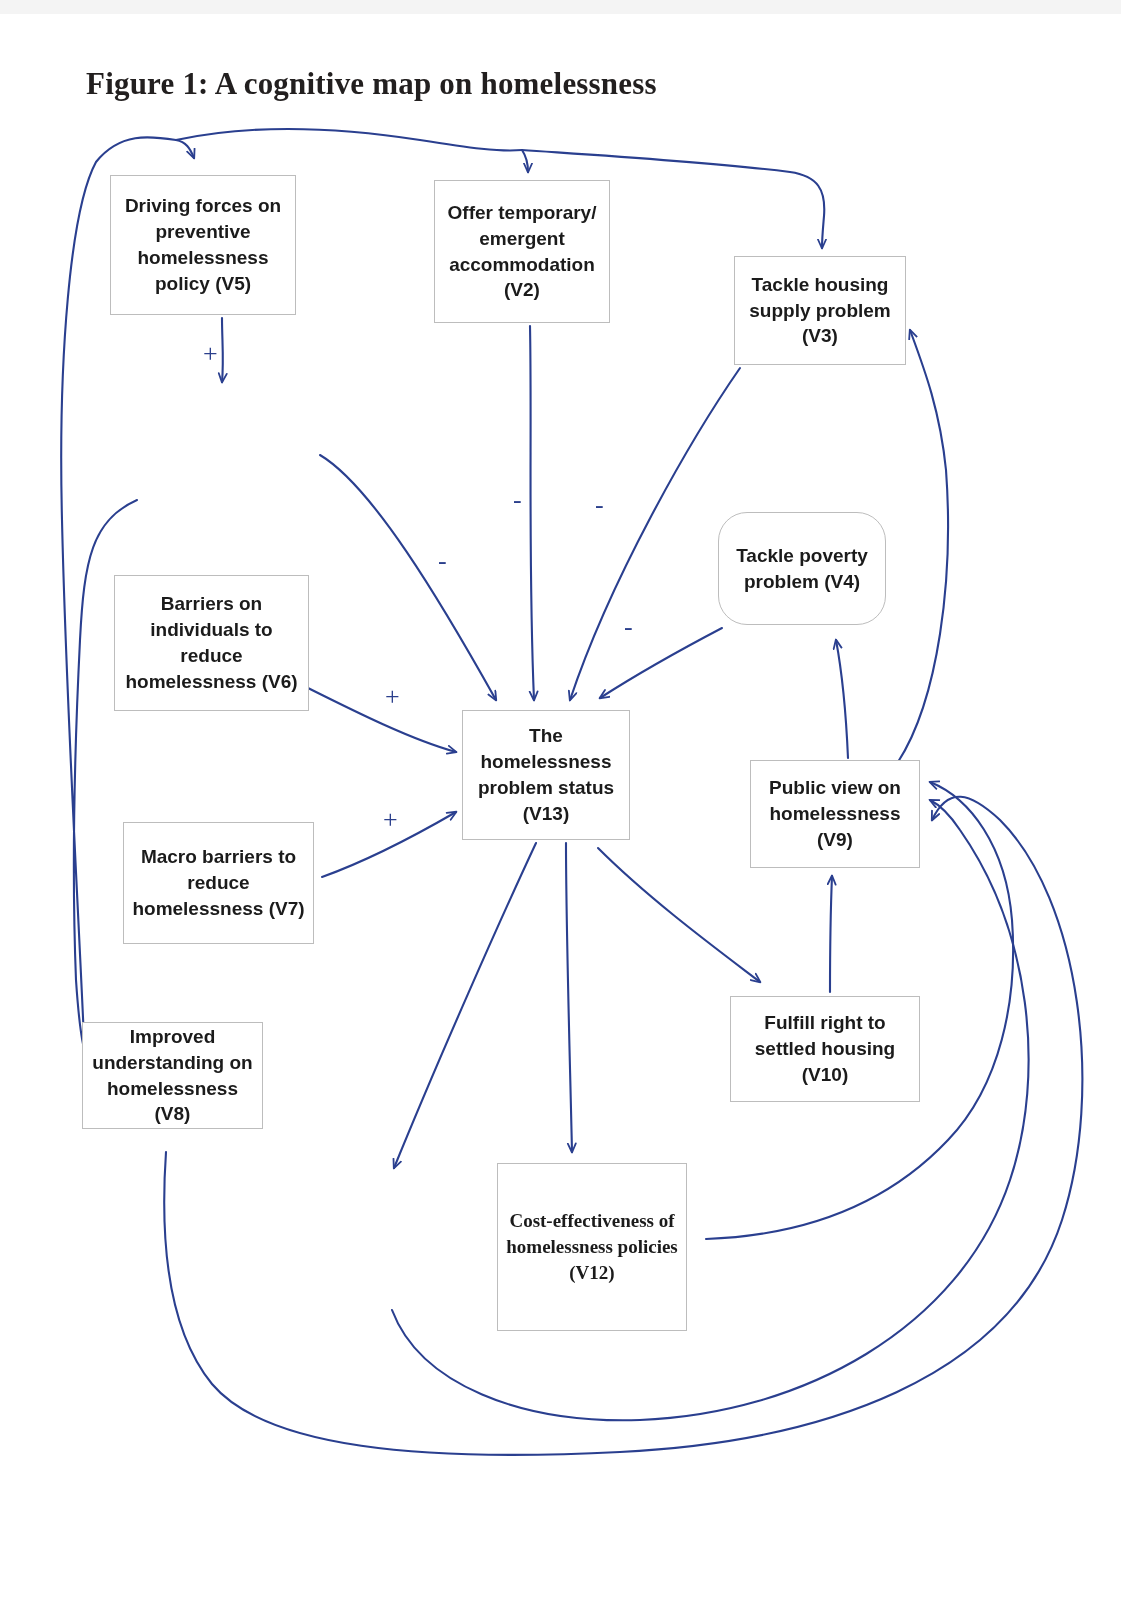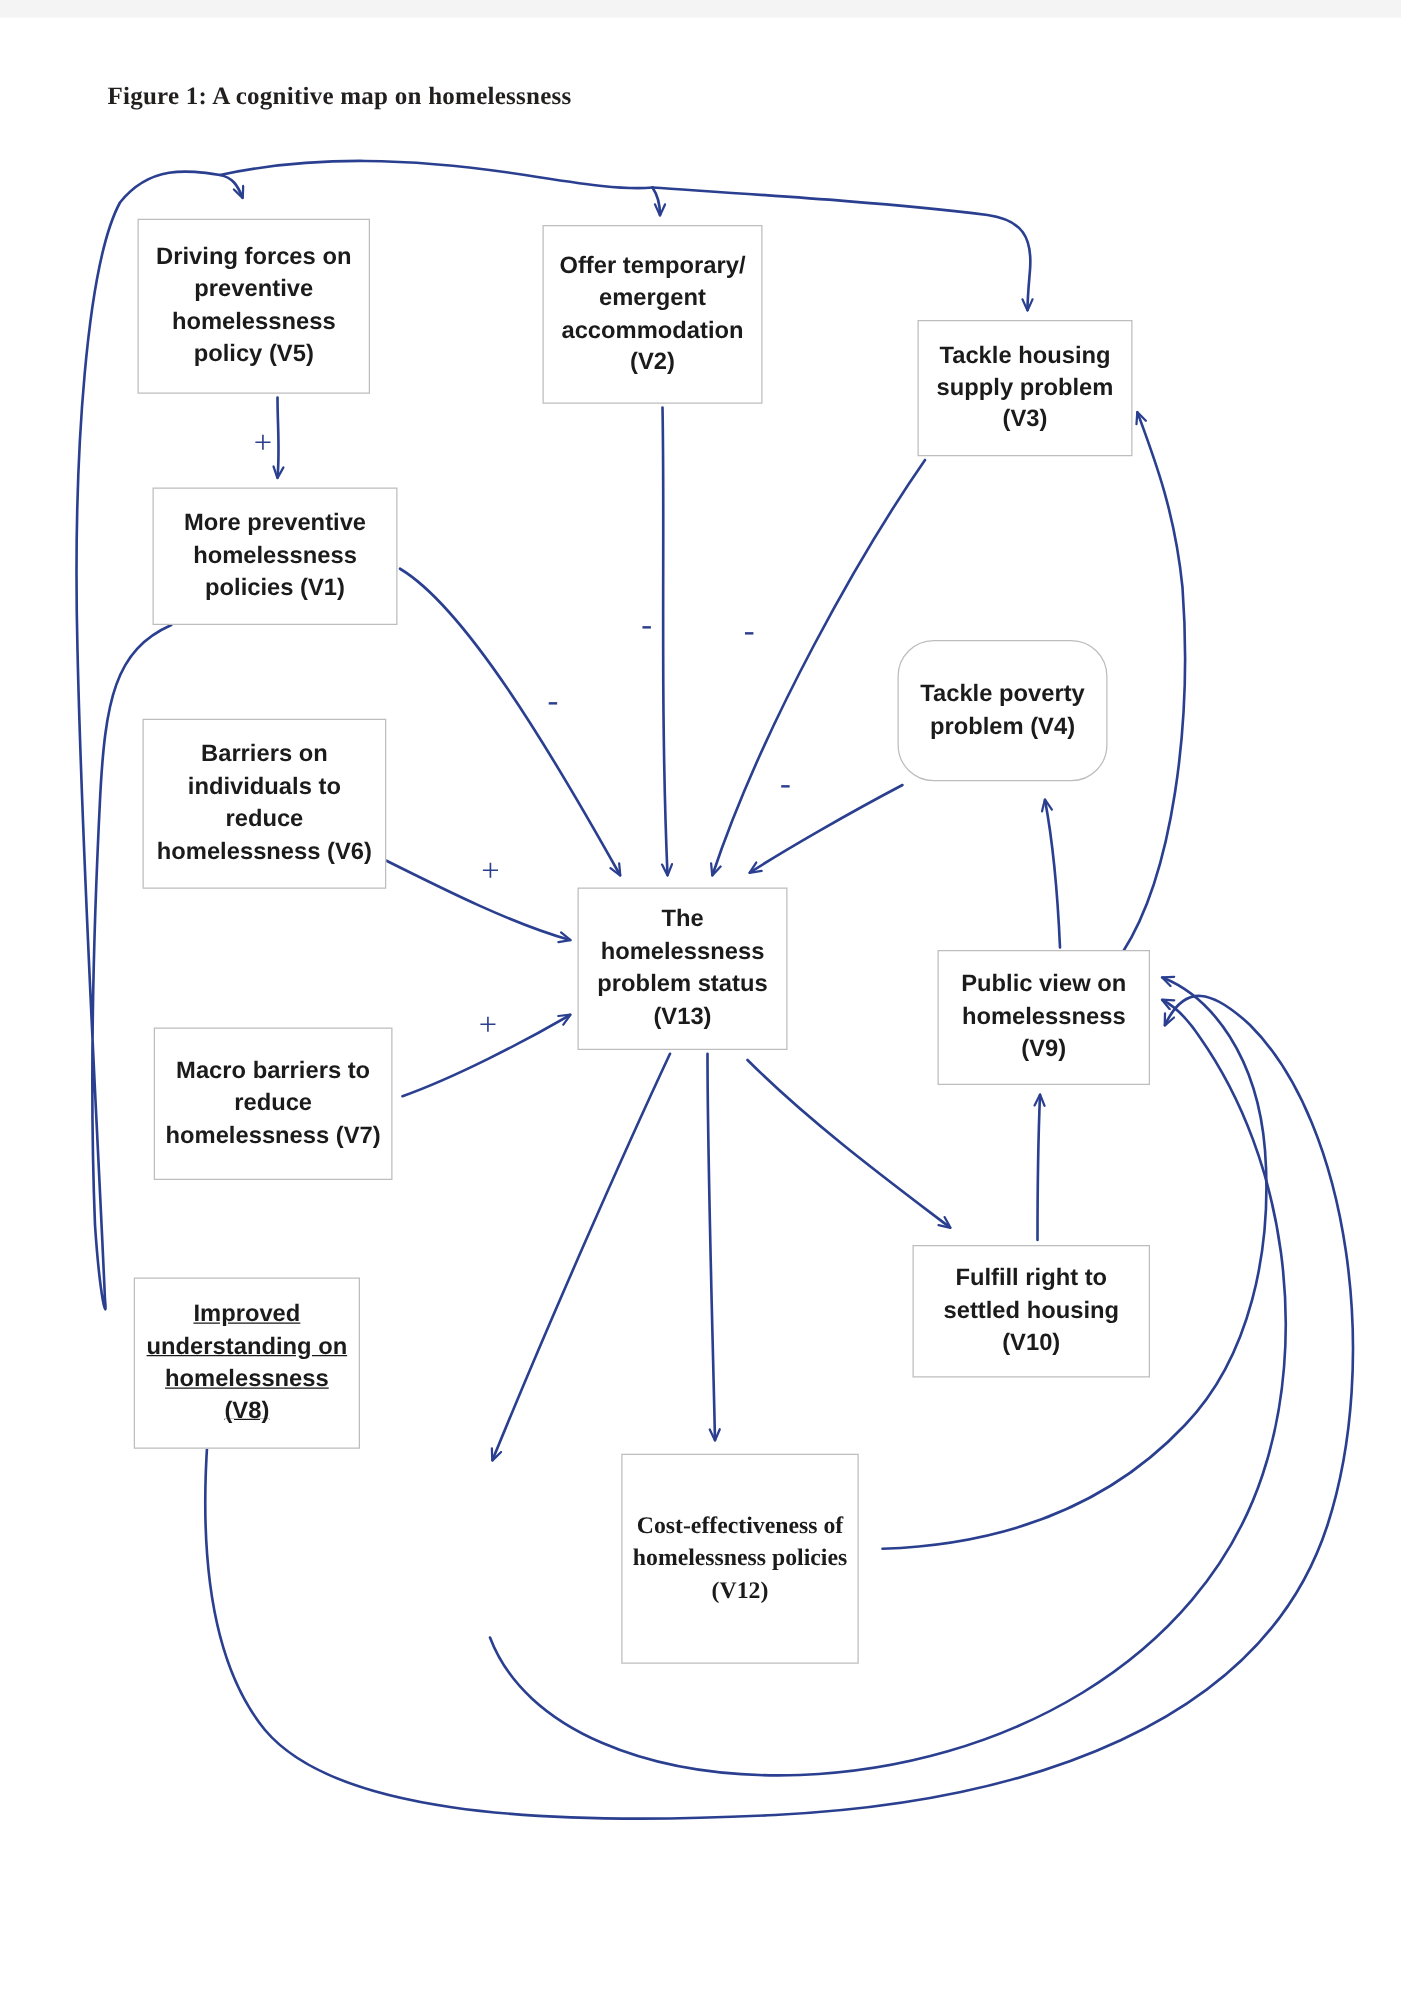--- a/index.html
+++ b/index.html
@@ -1,20 +1,20 @@
 <!DOCTYPE html>
 <html><head>
 <meta charset="utf-8">
 <style>
   html,body{margin:0;padding:0;background:#fff;}
   body{font-family:"Liberation Sans",sans-serif;}
   #page{position:relative;width:1121px;height:1600px;background:#ffffff;overflow:hidden;}
   #topstrip{position:absolute;left:0;top:0;width:1121px;height:14px;background:#f4f4f4;}
   #title{position:absolute;left:86px;top:66px;font-family:"Liberation Serif",serif;
-         font-weight:bold;font-size:20px;color:#221f1f;letter-spacing:.2px;white-space:nowrap;}
+         font-weight:bold;font-size:31px;color:#221f1f;letter-spacing:.2px;white-space:nowrap;}
   svg#edges{position:absolute;left:0;top:0;width:1121px;height:1600px;}
   .node{position:absolute;box-sizing:border-box;border:1px solid #bdbdbd;background:#ffffff;
         display:flex;align-items:center;justify-content:center;text-align:center;
         font-family:"Liberation Sans",sans-serif;font-weight:bold;font-size:19px;
         color:#1b1b1b;line-height:1.36;padding:4px 6px;}
   .sign{position:absolute;color:#2b3f8c;font-family:"Liberation Serif",serif;
         font-size:26px;font-weight:400;line-height:1;}
 </style>
 </head>
 <body>
@@ -84,35 +84,34 @@
                C 1104,1090 1080,900 1000,820 C 970,792 948,786 932,820" marker-end="url(#ah)"></path>
     </g>
   </svg>
 
   <div class="node" style="left:110px;top:175px;width:186px;height:140px;">Driving forces on preventive homelessness policy (V5)</div>
 
   <div class="node" style="left:434px;top:180px;width:176px;height:143px;">Offer temporary/ emergent accommodation (V2)</div>
 
   <div class="node" style="left:734px;top:256px;width:172px;height:109px;">Tackle housing supply problem (V3)</div>
 
-  <div class="node" style="left:122px;top:390px;width:196px;height:110px;">More preventive homelessness policies (V1)</div>
 
   <div class="node" style="left:718px;top:512px;width:168px;height:113px;border-radius:29px;">Tackle poverty problem (V4)</div>
 
   <div class="node" style="left:114px;top:575px;width:195px;height:136px;">Barriers on individuals to reduce homelessness (V6)</div>
 
   <div class="node" style="left:462px;top:710px;width:168px;height:130px;">The homelessness problem status (V13)</div>
 
   <div class="node" style="left:750px;top:760px;width:170px;height:108px;">Public view on homelessness (V9)</div>
 
   <div class="node" style="left:123px;top:795px;width:191px;height:122px;margin-top:27px;">Macro barriers to reduce homelessness (V7)</div>
 
   <div class="node" style="left:730px;top:996px;width:190px;height:106px;">Fulfill right to settled housing (V10)</div>
 
-  <div class="node" style="left:107px;top:1022px;width:181px;height:137px;text-decoration:underline;">Improved understanding on homelessness (V8)</div>
+  <div class="node" style="left:82px;top:1022px;width:181px;height:107px;">Improved understanding on homelessness (V8)</div>
 
 
   <div class="node" style="left:497px;top:1163px;width:190px;height:168px;font-family:Liberation Serif, serif;">Cost-effectiveness of homelessness policies (V12)</div>
 
   <div class="sign" style="left:203px;top:341px;">+</div>
   <div class="sign" style="left:513px;top:487px;">-</div>
   <div class="sign" style="left:595px;top:492px;">-</div>
   <div class="sign" style="left:438px;top:548px;">-</div>
   <div class="sign" style="left:624px;top:614px;">-</div>
   <div class="sign" style="left:385px;top:684px;">+</div>

